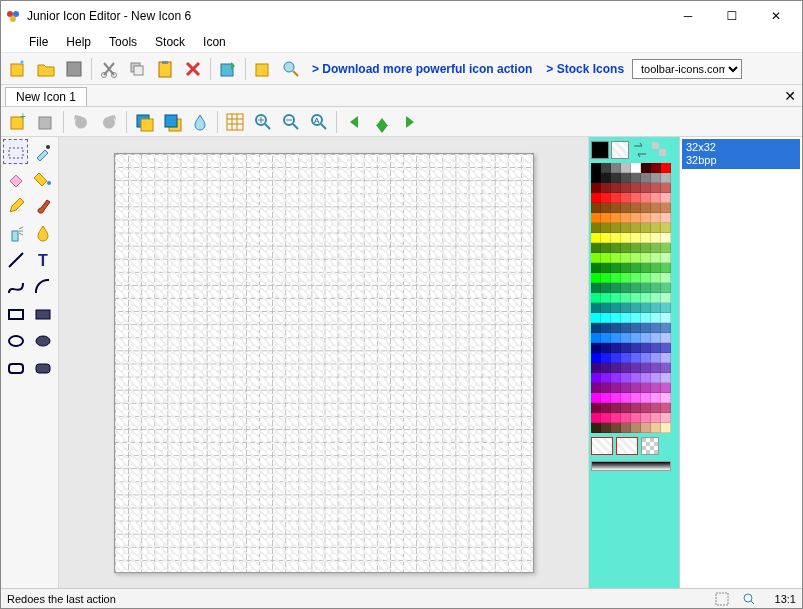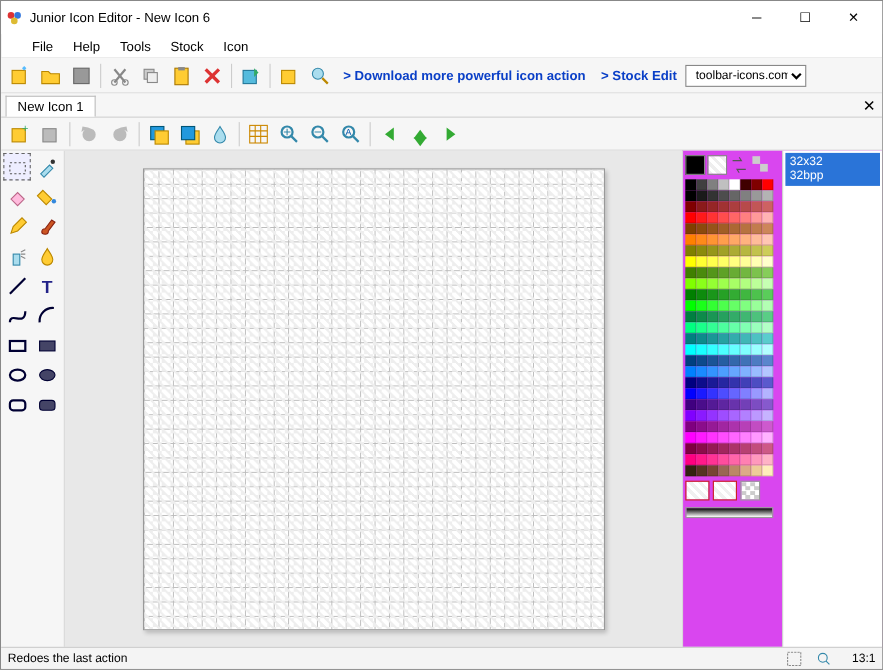--- a/index.html
+++ b/index.html
@@ -24,21 +24,21 @@
 .toolbtn { width: 25px; height: 25px; display: flex; align-items: center; justify-content: center; border: 1px solid transparent; }
 .toolbtn.sel { border: 1px dashed #666; background: #eef; }
 .canvaswrap { flex: 1; background: #e8e8e8; display: flex; align-items: center; justify-content: center; position: relative; }
 .canvas { width: 420px; height: 420px; background: #fff; border: 1px solid #999; box-shadow: 2px 2px 4px rgba(0,0,0,0.2);
   background-image:
     repeating-linear-gradient(45deg, #eee 0 4px, transparent 4px 8px),
     linear-gradient(#bbb 1px, transparent 1px),
     linear-gradient(90deg, #bbb 1px, transparent 1px);
   background-size: 8px 8px, 13.1px 13.1px, 13.1px 13.1px;
 }
-.rightpane { width: 182px; display: flex; background: #d946ef; border-left: 1px solid #d8d8d8; }
+.rightpane { width: 214px; display: flex; background: #5eead4; border-left: 1px solid #d8d8d8; }
 .palettecol { width: 90px; padding: 4px 2px; }
 .fgbg { display: flex; gap: 2px; margin-bottom: 4px; }
 .fgbg .sw { width: 18px; height: 18px; border: 1px solid #888; }
 .palette { display: flex; flex-wrap: wrap; width: 84px; }
 .palette .c { width: 10px; height: 10px; border-right: 1px solid rgba(0,0,0,0.15); border-bottom: 1px solid rgba(0,0,0,0.15); }
 .selrow { margin-top: 4px; display: flex; gap: 3px; }
 .selrow .sbox { width: 22px; height: 18px; border: 1px solid #c22; background: repeating-linear-gradient(45deg,#f0f0f0 0 3px,#fff 3px 6px); }
 .gradient { margin-top: 6px; height: 10px; width: 80px; background: linear-gradient(#000,#fff); border: 1px solid #999; }
 .formatcol { flex: 1; background: #fff; border-left: 1px solid #ccc; padding: 2px; }
 .fmtitem { background: #2a74d8; color: #fff; font-size: 11px; padding: 2px 4px; line-height: 13px; }
@@ -126,21 +126,21 @@
         <rect x="3" y="5" width="12" height="12" fill="#fc3" stroke="#b80"></rect>
       </svg>
     </div>
   <div class="tbbtn">
       <svg width="20" height="20">
         <circle cx="8" cy="8" r="5" fill="#ade" stroke="#38a"></circle>
         <path d="M12 12l5 5" stroke="#b80" stroke-width="2"></path>
       </svg>
     </div>
   <div class="linkblue">&gt;&nbsp;<span>Download more powerful icon action</span></div>
-  <div class="linkblue">&gt;&nbsp;<span>Stock Edit</span></div>
+  <div class="linkblue">&gt;&nbsp;<span>Stock Icons</span></div>
   <select class="combo"><option>toolbar-icons.com</option></select>
 </div>
 
 <div class="tabrow">
   <div class="tab">New Icon 1</div>
   <div class="xclose">✕</div>
 </div>
 
 <div class="toolbar2">
   <div class="tbbtn">

